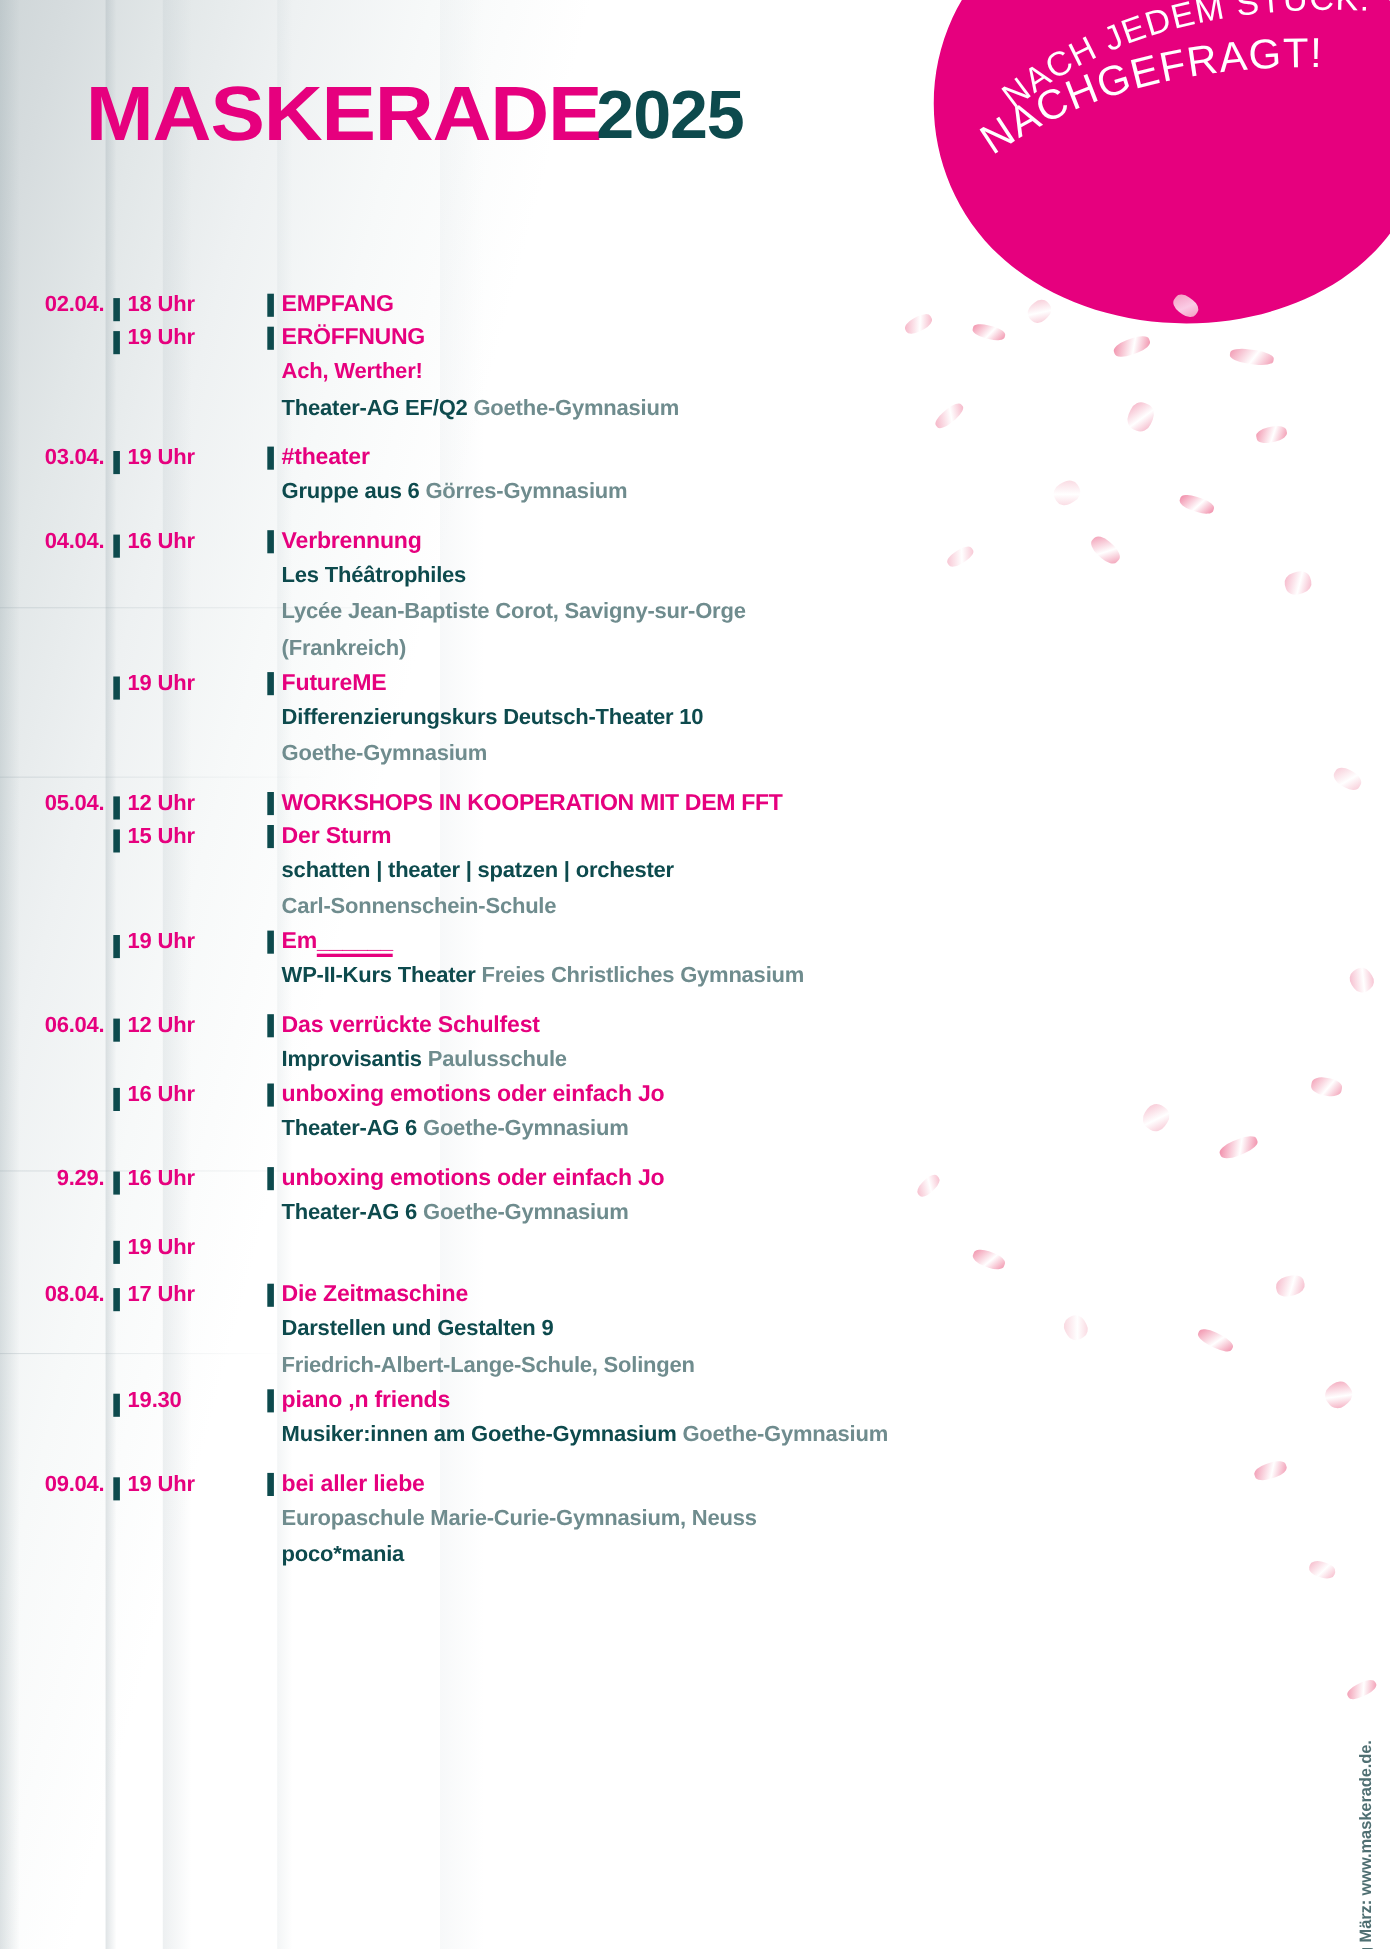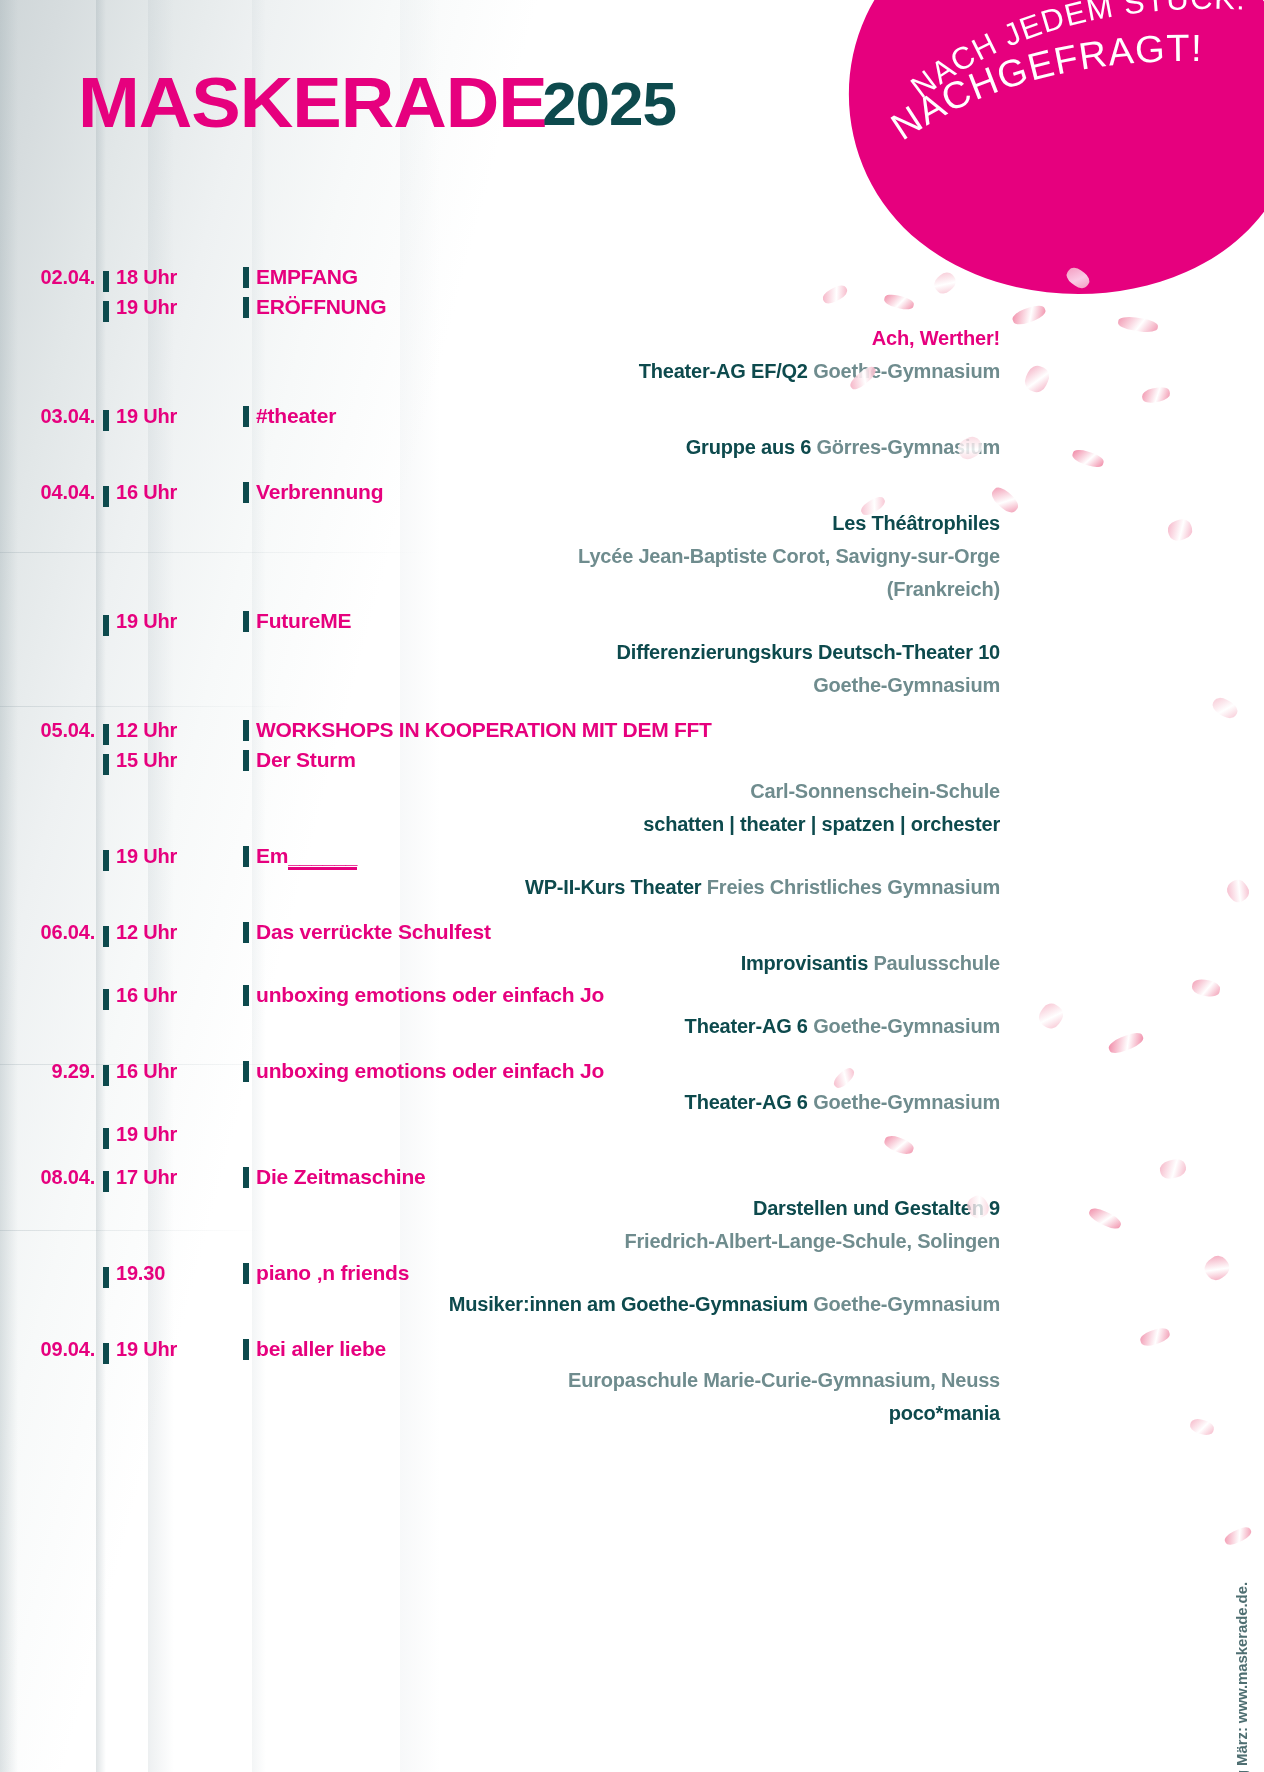--- a/index.html
+++ b/index.html
@@ -177,21 +177,20 @@
     text-decoration: none;
     border-bottom: 3px solid #e6007e;
   }
 
   .ev-line {
     font-size: 20px;
     font-weight: 700;
     color: #0d4a4d;
     line-height: 33px;
     letter-spacing: -.2px;
-    text-align: right;
   }
   .ev-line .school {
     color: #6f8c8e;
     font-weight: 700;
   }
   .ev-line.school-only {
     color: #6f8c8e;
   }
 
   
@@ -357,22 +356,22 @@
         <div class="slot">
           <div class="col-date"></div>
           <div class="col-time">
             <span class="bar"></span>
             <span class="time-label">15 Uhr</span>
           </div>
           <div class="col-body">
             <span class="bar"></span>
             <div class="body-inner">
               <div class="ev-title">Der Sturm</div>
+              <div class="ev-line">schatten | theater | spatzen | orchester</div>
               <div class="ev-line school-only">Carl-Sonnenschein-Schule</div>
-              <div class="ev-line">schatten | theater | spatzen | orchester</div>
             </div>
           </div>
         </div>
         <div class="slot">
           <div class="col-date"></div>
           <div class="col-time">
             <span class="bar"></span>
             <span class="time-label">19 Uhr</span>
           </div>
           <div class="col-body">

